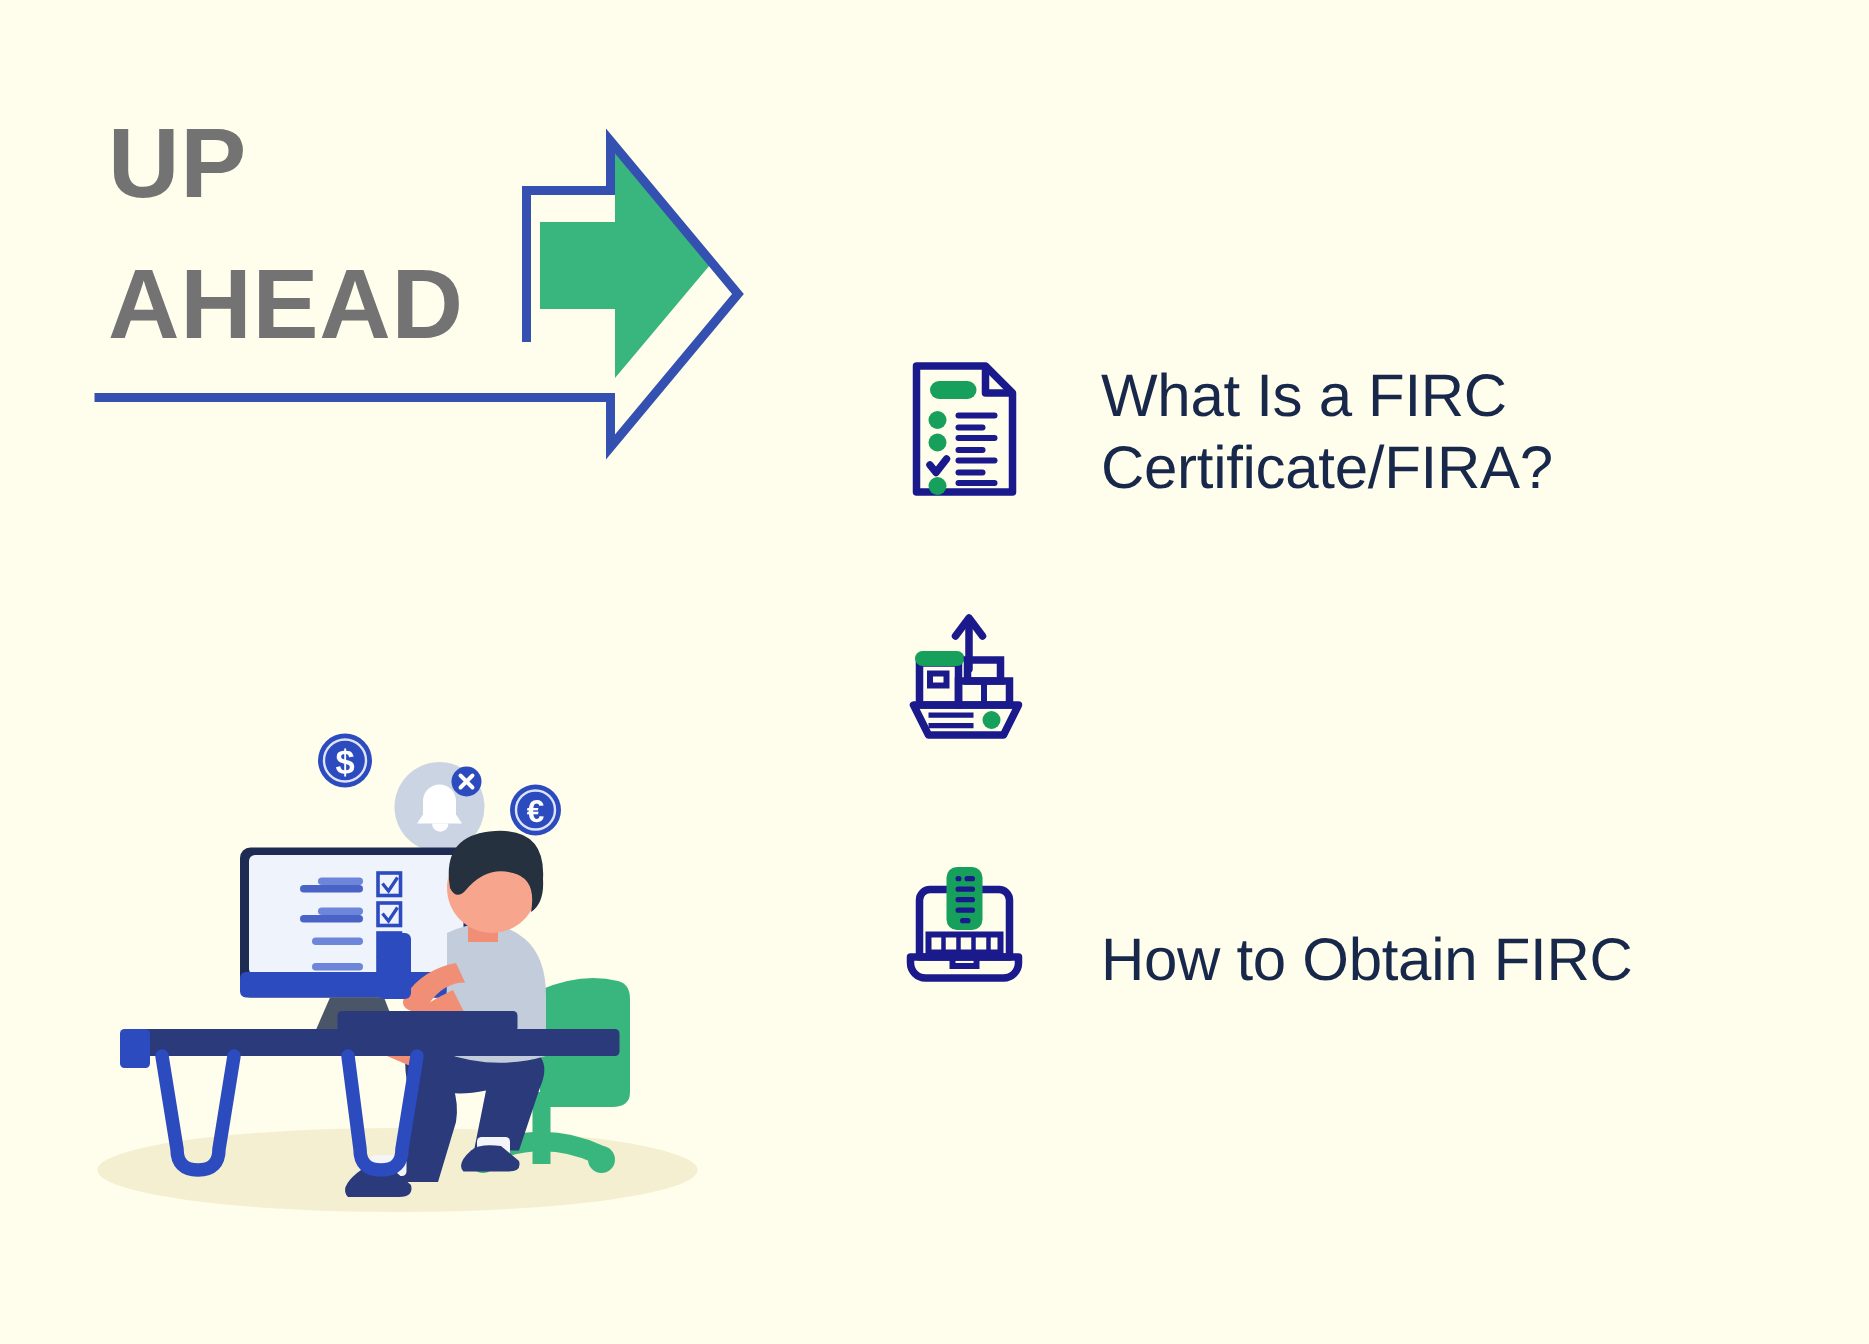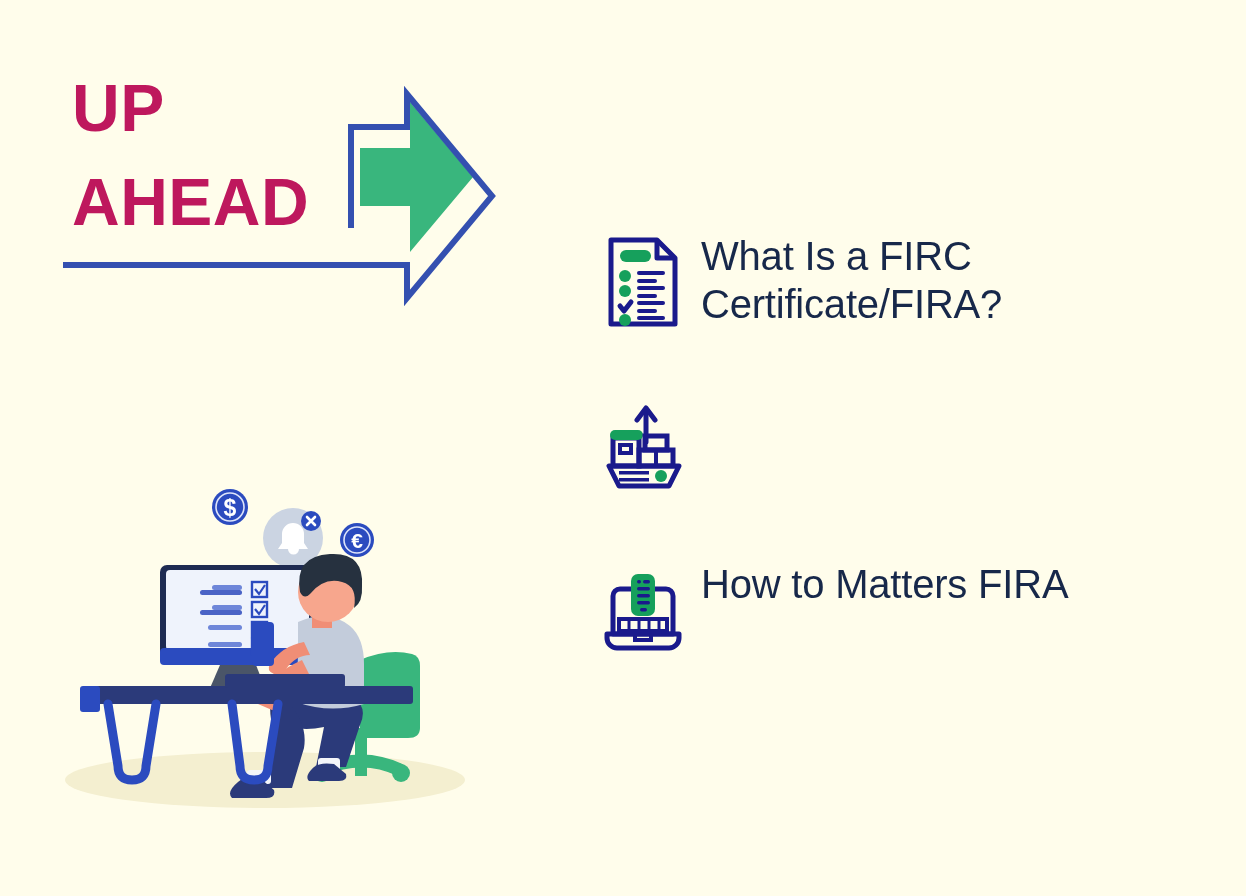--- a/index.html
+++ b/index.html
@@ -28,21 +28,21 @@
     top: 62px;
     width: 440px;
     height: 230px;
   }
   .heading-line {
     font-family: "Liberation Sans", sans-serif;
     font-weight: 700;
     font-size: 66px;
     line-height: 92px;
     letter-spacing: 0.5px;
-    color: #be185d;
+    color: #737373;
     margin: 0;
     white-space: nowrap;
   }
   .heading-line.l2 {
     margin-top: 2px;
   }
 
   
   .arrow-graphic {
     position: absolute;
@@ -55,22 +55,22 @@
 
   
   .agenda {
     position: absolute;
     left: 600px;
     top: 232px;
     width: 600px;
   }
   .agenda-item {
     display: flex;
-    align-items: flex-start;
-    gap: 15px;
+    align-items: flex-end;
+    gap: 48px;
     margin-bottom: 60px;
     min-height: 104px;
   }
   .agenda-item:last-child {
     margin-bottom: 0;
   }
   .agenda-icon {
     flex: 0 0 86px;
     width: 86px;
     height: 100px;
@@ -178,21 +178,21 @@
 
           <rect x="30" y="8" width="24" height="42" rx="7" fill="#16A05C"></rect>
           <rect x="36" y="14" width="4" height="3.5" rx="1.7" fill="#1A1A8C"></rect>
           <rect x="42" y="14" width="7" height="3.5" rx="1.7" fill="#1A1A8C"></rect>
           <rect x="36" y="21" width="13" height="3.5" rx="1.7" fill="#1A1A8C"></rect>
           <rect x="36" y="28" width="13" height="3.5" rx="1.7" fill="#1A1A8C"></rect>
           <rect x="36" y="35" width="13" height="3.5" rx="1.7" fill="#1A1A8C"></rect>
           <rect x="39" y="42" width="7" height="3.5" rx="1.7" fill="#1A1A8C"></rect>
         </svg>
       </div>
-      <div class="agenda-label">How to Matters FIRA</div>
+      <div class="agenda-label">How to Obtain FIRC</div>
     </div>
 
   </div>
 
   <div class="illustration">
     <svg width="440" height="345" viewBox="0 0 440 345" xmlns="http://www.w3.org/2000/svg">
 
       <ellipse cx="205" cy="310" rx="200" ry="28" fill="#F4EFD0"></ellipse>
 
       <g>

